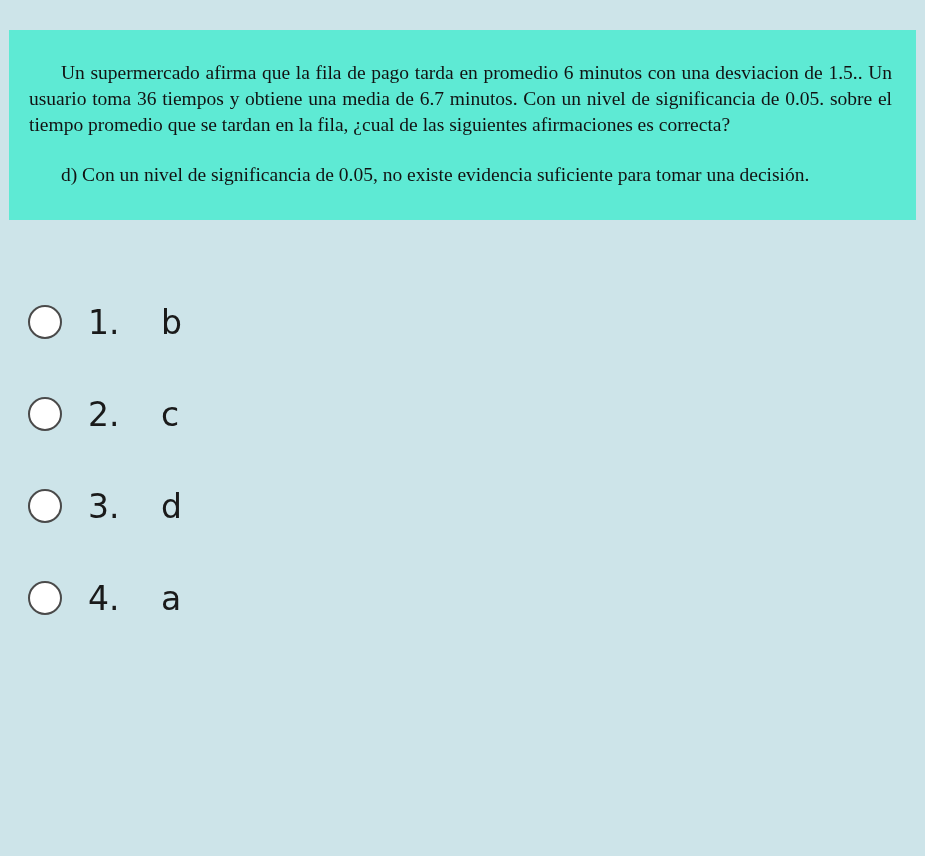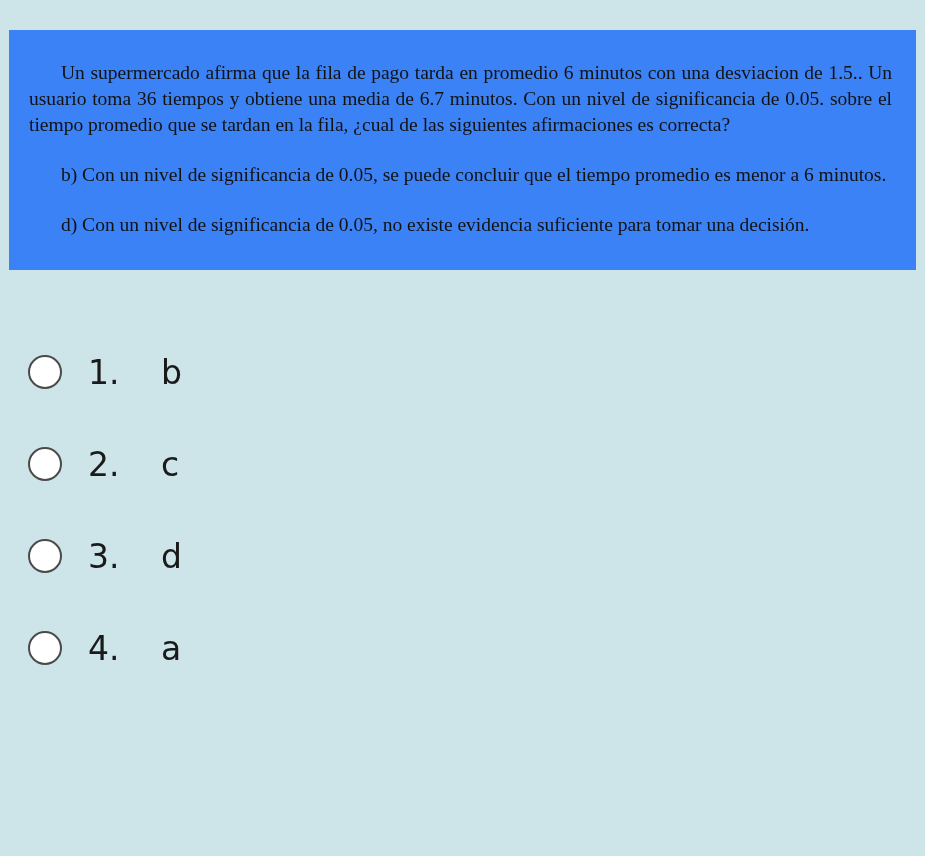--- a/index.html
+++ b/index.html
@@ -7,21 +7,21 @@
   body {
     width: 925px;
     height: 856px;
     background: #cde4e9;
     font-family: "Liberation Serif", serif;
     overflow: hidden;
   }
 
   
   .question-panel {
-    background: #3b82f6;
+    background: #5eead4;
     margin: 30px 9px 0 9px;
     padding: 30px 24px 32px 20px;
     color: #121212;
   }
   .question-panel p {
     margin: 0 0 24px 0;
     font-size: 19.5px;
     line-height: 26px;
     text-align: justify;
     text-indent: 32px;
@@ -62,21 +62,20 @@
   .answer-letter {
     display: inline-block;
     margin-left: 33px;
   }
 </style>
 </head>
 <body>
 
 <div class="question-panel">
   <p>Un supermercado afirma que la fila de pago tarda en promedio 6 minutos con una desviacion de 1.5.. Un usuario toma 36 tiempos y obtiene una media de 6.7 minutos. Con un nivel de significancia de 0.05. sobre el tiempo promedio que se tardan en la fila, ¿cual de las siguientes afirmaciones es correcta?</p>
-  <p>b) Con un nivel de significancia de 0.05, se puede concluir que el tiempo promedio es menor a 6 minutos.</p>
   <p>d) Con un nivel de significancia de 0.05, no existe evidencia suficiente para tomar una decisión.</p>
 </div>
 
 <div class="answers">
 
   <div class="answer-row">
     <div class="radio"></div>
     <div class="answer-label">
       <span class="answer-num">1.</span>
       <span class="answer-letter">b</span>

